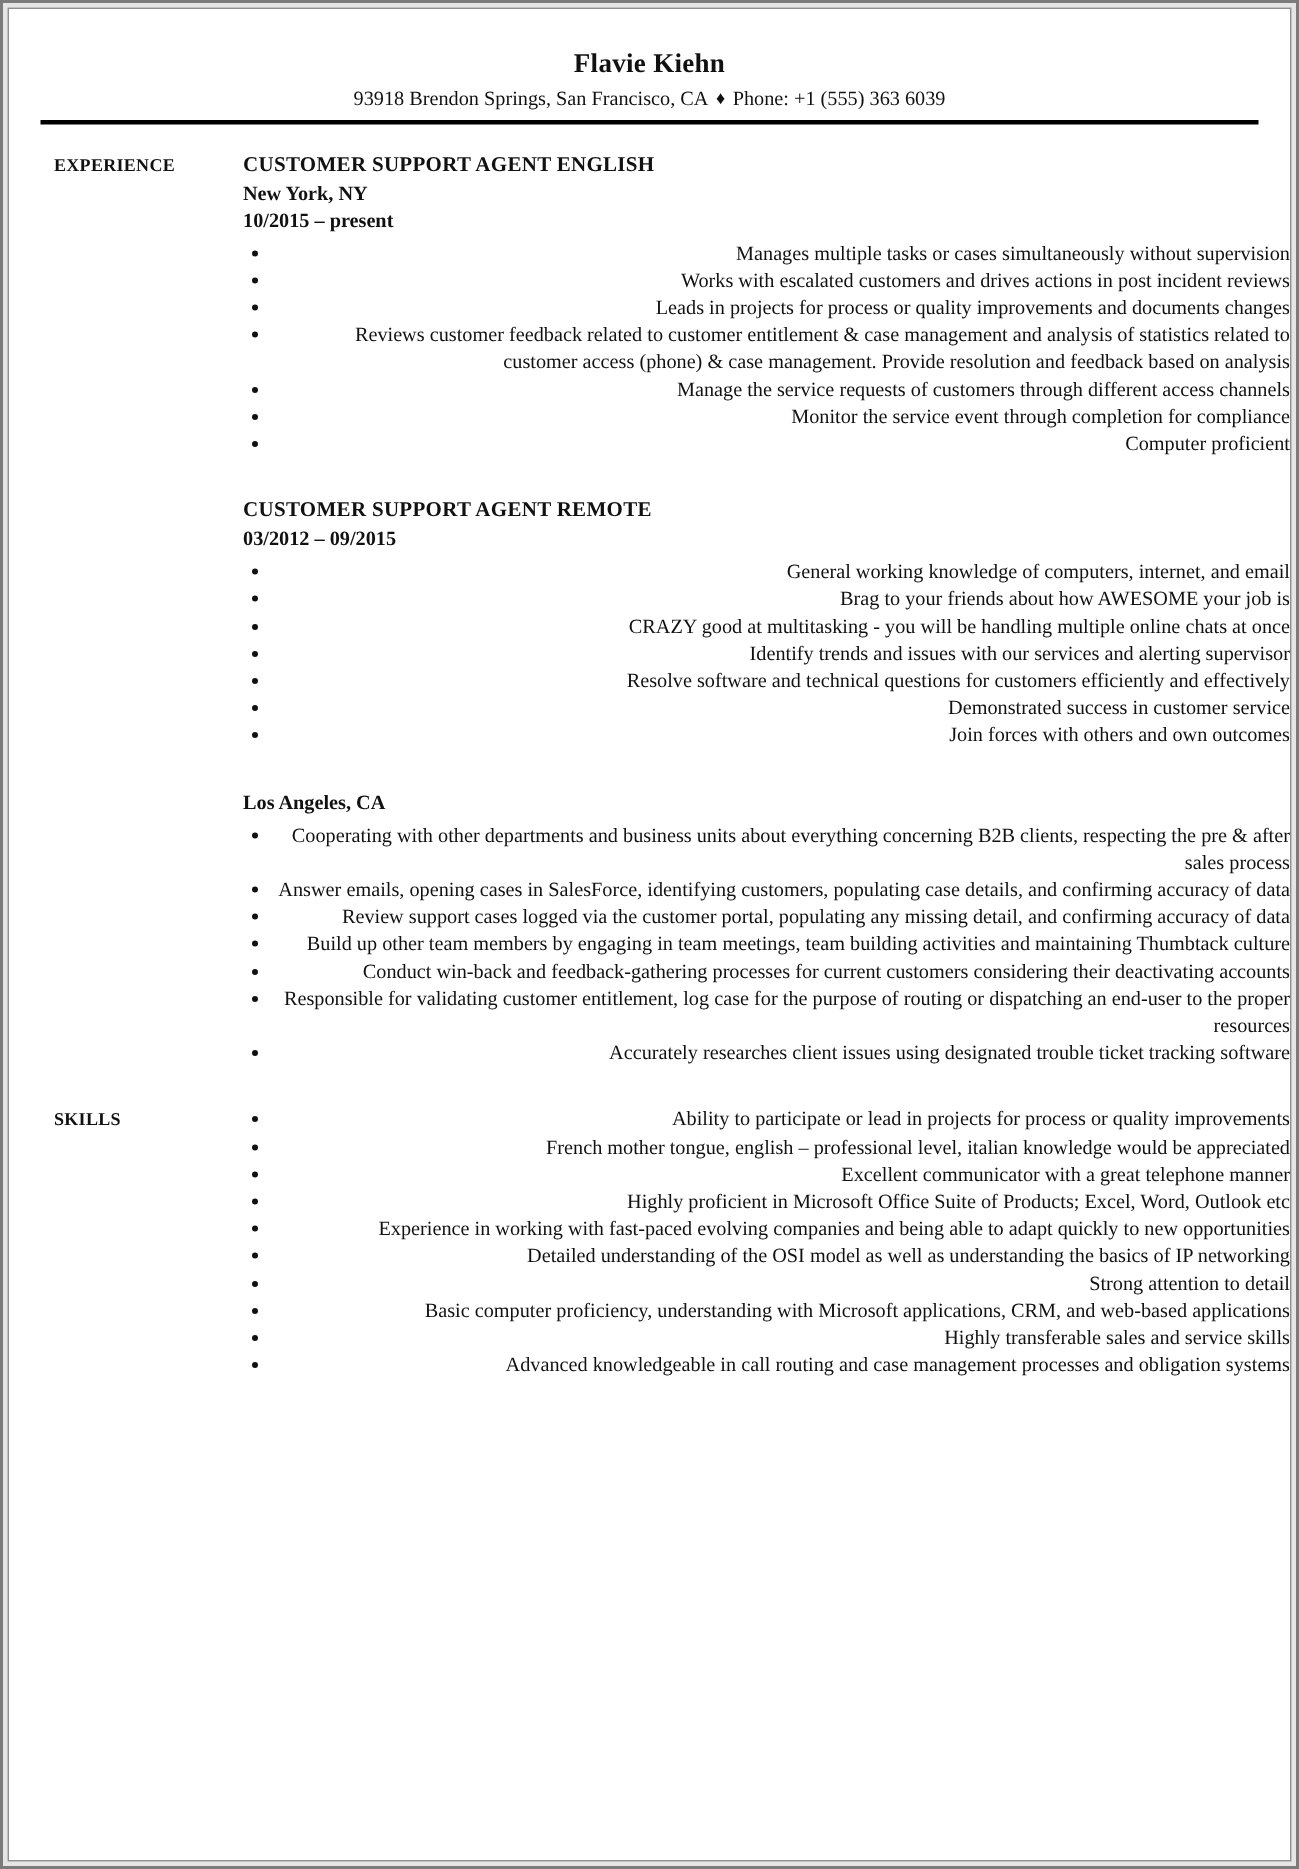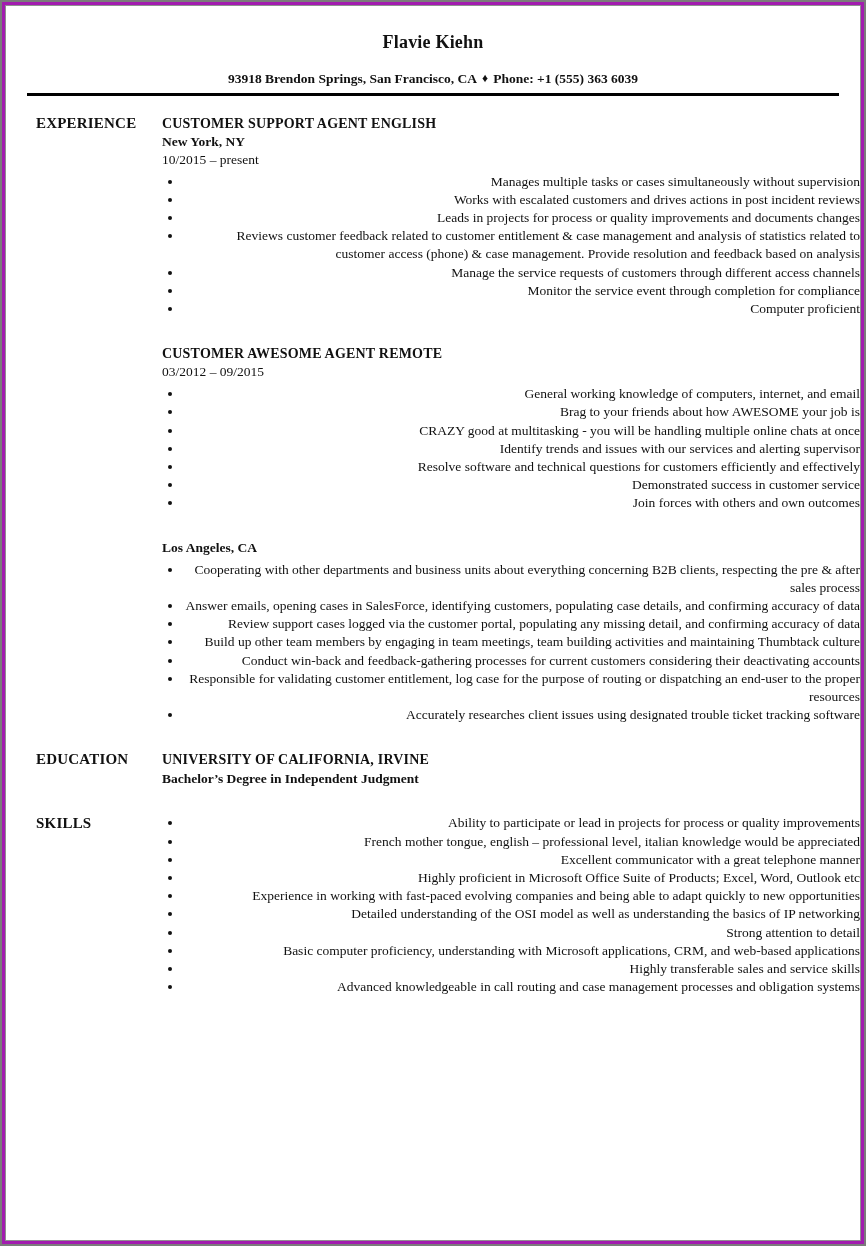--- a/index.html
+++ b/index.html
@@ -12,44 +12,44 @@
     height: 1246px;
     font-family: "Liberation Serif", serif;
     color: #111111;
   }
   .page {
     box-sizing: border-box;
     width: 866px;
     height: 1246px;
     border: 2px solid #7b7b7b;
     padding: 3px;
-    background: #a21caf;
+    background: #e5e5e5;
   }
   .page-inner {
     box-sizing: border-box;
     width: 100%;
     height: 100%;
     border: 1px solid #909090;
     overflow: hidden;
     background: #ffffff;
   }
   .header {
     text-align: center;
     padding-top: 25px;
   }
   .candidate-name {
     font-size: 18px;
     font-weight: bold;
     line-height: 22px;
     letter-spacing: 0.2px;
   }
   .contact-line {
-    margin-top: 17px;
-    font-size: 13.5px;
-    font-weight: bold;
+    margin-top: 4px;
+    font-size: 13.5px;
+    font-weight: normal;
     line-height: 17px;
   }
   .contact-line .sep {
     display: inline-block;
     margin: 0 5px;
     font-size: 12px;
     vertical-align: 1px;
   }
   .header-rule {
     border: none;
@@ -61,21 +61,21 @@
     display: flex;
     align-items: flex-start;
     margin-top: 18px;
   }
   .section + .section {
     margin-top: 26px;
   }
   .section-label {
     flex: 0 0 126px;
     margin-left: 30px;
-    font-size: 15px;
+    font-size: 12px;
     font-weight: bold;
     line-height: 19px;
     letter-spacing: 0.2px;
   }
   .section-content {
     flex: 1 1 auto;
     font-size: 13.5px;
   }
   .job {
     margin-bottom: 26px;
@@ -90,20 +90,21 @@
     letter-spacing: 0.2px;
   }
   .job-location {
     font-size: 13.5px;
     font-weight: bold;
     line-height: 18px;
   }
   .job-dates {
     font-size: 13.5px;
     line-height: 18px;
+    font-weight: bold;
   }
   ul.bullets {
     margin: 4px 0 0 0;
     padding-left: 21px;
     list-style: disc outside;
   }
   ul.bullets li {
     font-size: 13.5px;
     line-height: 18.2px;
     padding-left: 1px;
@@ -151,21 +152,21 @@
             <li>Works with escalated customers and drives actions in post incident reviews</li>
             <li>Leads in projects for process or quality improvements and documents changes</li>
             <li>Reviews customer feedback related to customer entitlement &amp; case management and analysis of statistics related to customer access (phone) &amp; case management. Provide resolution and feedback based on analysis</li>
             <li>Manage the service requests of customers through different access channels</li>
             <li>Monitor the service event through completion for compliance</li>
             <li>Computer proficient</li>
           </ul>
         </div>
 
         <div class="job">
-          <div class="job-title">CUSTOMER AWESOME AGENT REMOTE</div>
+          <div class="job-title">CUSTOMER SUPPORT AGENT REMOTE</div>
           <div class="job-dates">03/2012 – 09/2015</div>
           <ul class="bullets">
             <li>General working knowledge of computers, internet, and email</li>
             <li>Brag to your friends about how AWESOME your job is</li>
             <li>CRAZY good at multitasking - you will be handling multiple online chats at once</li>
             <li>Identify trends and issues with our services and alerting supervisor</li>
             <li>Resolve software and technical questions for customers efficiently and effectively</li>
             <li>Demonstrated success in customer service</li>
             <li>Join forces with others and own outcomes</li>
           </ul>
@@ -180,27 +181,20 @@
             <li>Build up other team members by engaging in team meetings, team building activities and maintaining Thumbtack culture</li>
             <li>Conduct win-back and feedback-gathering processes for current customers considering their deactivating accounts</li>
             <li>Responsible for validating customer entitlement, log case for the purpose of routing or dispatching an end-user to the proper resources</li>
             <li>Accurately researches client issues using designated trouble ticket tracking software</li>
           </ul>
         </div>
 
       </div>
     </div>
 
-    <div class="section">
-      <div class="section-label">EDUCATION</div>
-      <div class="section-content">
-        <div class="school-name">UNIVERSITY OF CALIFORNIA, IRVINE</div>
-        <div class="degree-name">Bachelor’s Degree in Independent Judgment</div>
-      </div>
-    </div>
 
     <div class="section skills-section">
       <div class="section-label">SKILLS</div>
       <div class="section-content">
         <ul class="bullets">
           <li>Ability to participate or lead in projects for process or quality improvements</li>
           <li>French mother tongue, english – professional level, italian knowledge would be appreciated</li>
           <li>Excellent communicator with a great telephone manner</li>
           <li>Highly proficient in Microsoft Office Suite of Products; Excel, Word, Outlook etc</li>
           <li>Experience in working with fast-paced evolving companies and being able to adapt quickly to new opportunities</li>

